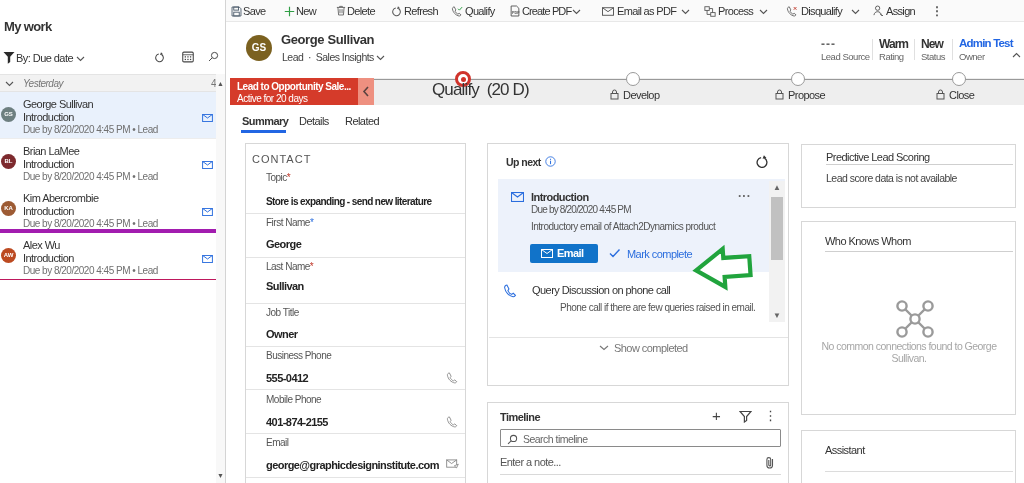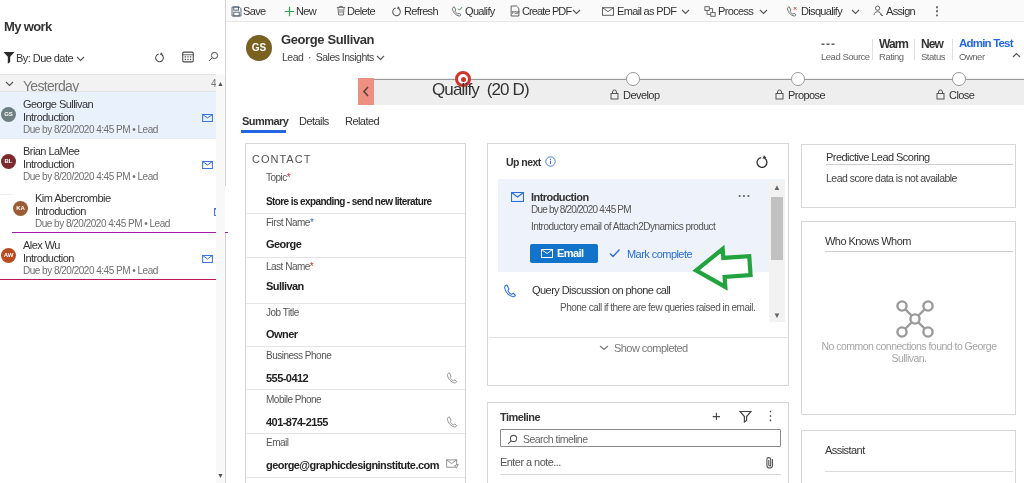--- a/index.html
+++ b/index.html
@@ -55,21 +55,21 @@
           <path d="M6 10L1.5 14.5" stroke="#444" stroke-width="1.4"></path>
         </svg>
       </div>
 
   <div class="abs" style="left:0;top:74px;width:216px;height:18px;background:#f2f2f2;border-top:1px solid #e4e4e4;border-bottom:1px solid #e4e4e4;box-sizing:border-box;">
     <div class="abs" style="left:5px;top:6px;">
           <svg width="9" height="6" viewBox="0 0 9 6">
             <path d="M1 1l3.5 3.5L8 1" fill="none" stroke="#555" stroke-width="1.1"></path>
           </svg>
         </div>
-    <div class="txt" style="left:23px;top:4px;font-size:14px;color:#767676;">Yesterday</div>
+    <div class="txt" style="left:23px;top:4px;font-size:10px;color:#767676;font-style:italic;">Yesterday</div>
     <div class="txt" style="left:211px;top:4px;font-size:10px;color:#767676;">4</div>
   </div>
 
   <div class="abs" style="left:0;top:92px;width:216px;height:47px;background:#e9f1fc;border-bottom:1px solid #ededed;box-sizing:border-box;">
     <div class="abs" style="left:1px;top:15px;width:15px;height:15px;border-radius:50%;background:#6d7f80;color:#fff;font-size:6px;font-weight:700;text-align:center;line-height:15px;">GS</div>
     <div class="txt" style="left:23px;top:7px;font-size:11px;color:#333;">George Sullivan</div>
     <div class="txt" style="left:23px;top:20px;font-size:11px;color:#333;">Introduction</div>
     <div class="txt" style="left:23px;top:33px;font-size:10px;color:#707070;">Due by 8/20/2020 4:45 PM • Lead</div>
     <div class="abs" style="left:202px;top:22px;">
           <svg width="11" height="8" viewBox="0 0 12 9">
@@ -83,21 +83,21 @@
     <div class="txt" style="left:23px;top:7px;font-size:11px;color:#333;">Brian LaMee</div>
     <div class="txt" style="left:23px;top:20px;font-size:11px;color:#333;">Introduction</div>
     <div class="txt" style="left:23px;top:33px;font-size:10px;color:#707070;">Due by 8/20/2020 4:45 PM • Lead</div>
     <div class="abs" style="left:202px;top:22px;">
           <svg width="11" height="8" viewBox="0 0 12 9">
             <rect x="0.5" y="0.5" width="11" height="8" fill="none" stroke="#2b6ede" stroke-width="1.1"></rect>
             <path d="M0.5 0.5L6 4.5 11.5 0.5" fill="none" stroke="#2b6ede" stroke-width="1.1"></path>
           </svg>
         </div>
   </div>
-  <div class="abs" style="left:12px;top:186px;width:216px;height:47px;background:#fff;border-bottom:1px solid #a21caf;box-sizing:border-box;">
+  <div class="abs" style="left:0;top:186px;width:216px;height:47px;background:#fff;border-bottom:4px solid #a21caf;box-sizing:border-box;">
     <div class="abs" style="left:1px;top:15px;width:15px;height:15px;border-radius:50%;background:#9d5b34;color:#fff;font-size:6px;font-weight:700;text-align:center;line-height:15px;">KA</div>
     <div class="txt" style="left:23px;top:7px;font-size:11px;color:#333;">Kim Abercrombie</div>
     <div class="txt" style="left:23px;top:20px;font-size:11px;color:#333;">Introduction</div>
     <div class="txt" style="left:23px;top:33px;font-size:10px;color:#707070;">Due by 8/20/2020 4:45 PM • Lead</div>
     <div class="abs" style="left:202px;top:22px;">
           <svg width="11" height="8" viewBox="0 0 12 9">
             <rect x="0.5" y="0.5" width="11" height="8" fill="none" stroke="#2b6ede" stroke-width="1.1"></rect>
             <path d="M0.5 0.5L6 4.5 11.5 0.5" fill="none" stroke="#2b6ede" stroke-width="1.1"></path>
           </svg>
         </div>
@@ -237,20 +237,24 @@
 <div class="abs" style="left:914px;top:39px;width:1px;height:21px;background:#e0e0e0;"></div>
 <div class="abs" style="left:952px;top:39px;width:1px;height:21px;background:#e0e0e0;"></div>
 <div class="abs" style="left:1012px;top:52px;">
       <svg width="9" height="6" viewBox="0 0 9 6">
         <path d="M1 5l3.5-3.5L8 5" fill="none" stroke="#555" stroke-width="1.1"></path>
       </svg>
     </div>
 
 <div class="abs" style="left:374px;top:78px;width:650px;height:27px;background:#eeeeee;"></div>
 <div class="abs" style="left:374px;top:78.5px;width:650px;height:1.5px;background:#999;"></div>
+<div class="abs" style="left:230px;top:78px;width:128px;height:27px;background:#d53b2a;">
+  <div class="txt" style="left:7px;top:4px;font-size:10px;font-weight:700;color:#fff;">Lead to Opportunity Sale...</div>
+  <div class="txt" style="left:7px;top:16px;font-size:10px;color:#fff;">Active for 20 days</div>
+</div>
 <div class="abs" style="left:358px;top:78px;width:16px;height:27px;background:#ee9080;">
   <svg width="16" height="27" viewBox="0 0 16 27">
         <path d="M10 9l-4 4.5 4 4.5" fill="none" stroke="#5b4340" stroke-width="1.6"></path>
       </svg>
 </div>
 
 <div id="stages">
       <div class="abs" style="left:455px;top:71px;width:16px;height:16px;border-radius:50%;background:#fff;border:3px solid #d0342c;box-sizing:border-box;"></div>
       <div class="abs" style="left:460.5px;top:76.5px;width:5px;height:5px;border-radius:50%;background:#d0342c;"></div>
       <div class="txt" style="left:432px;top:81px;font-size:17px;color:#333;">Qualify&nbsp; (20 D)</div>

